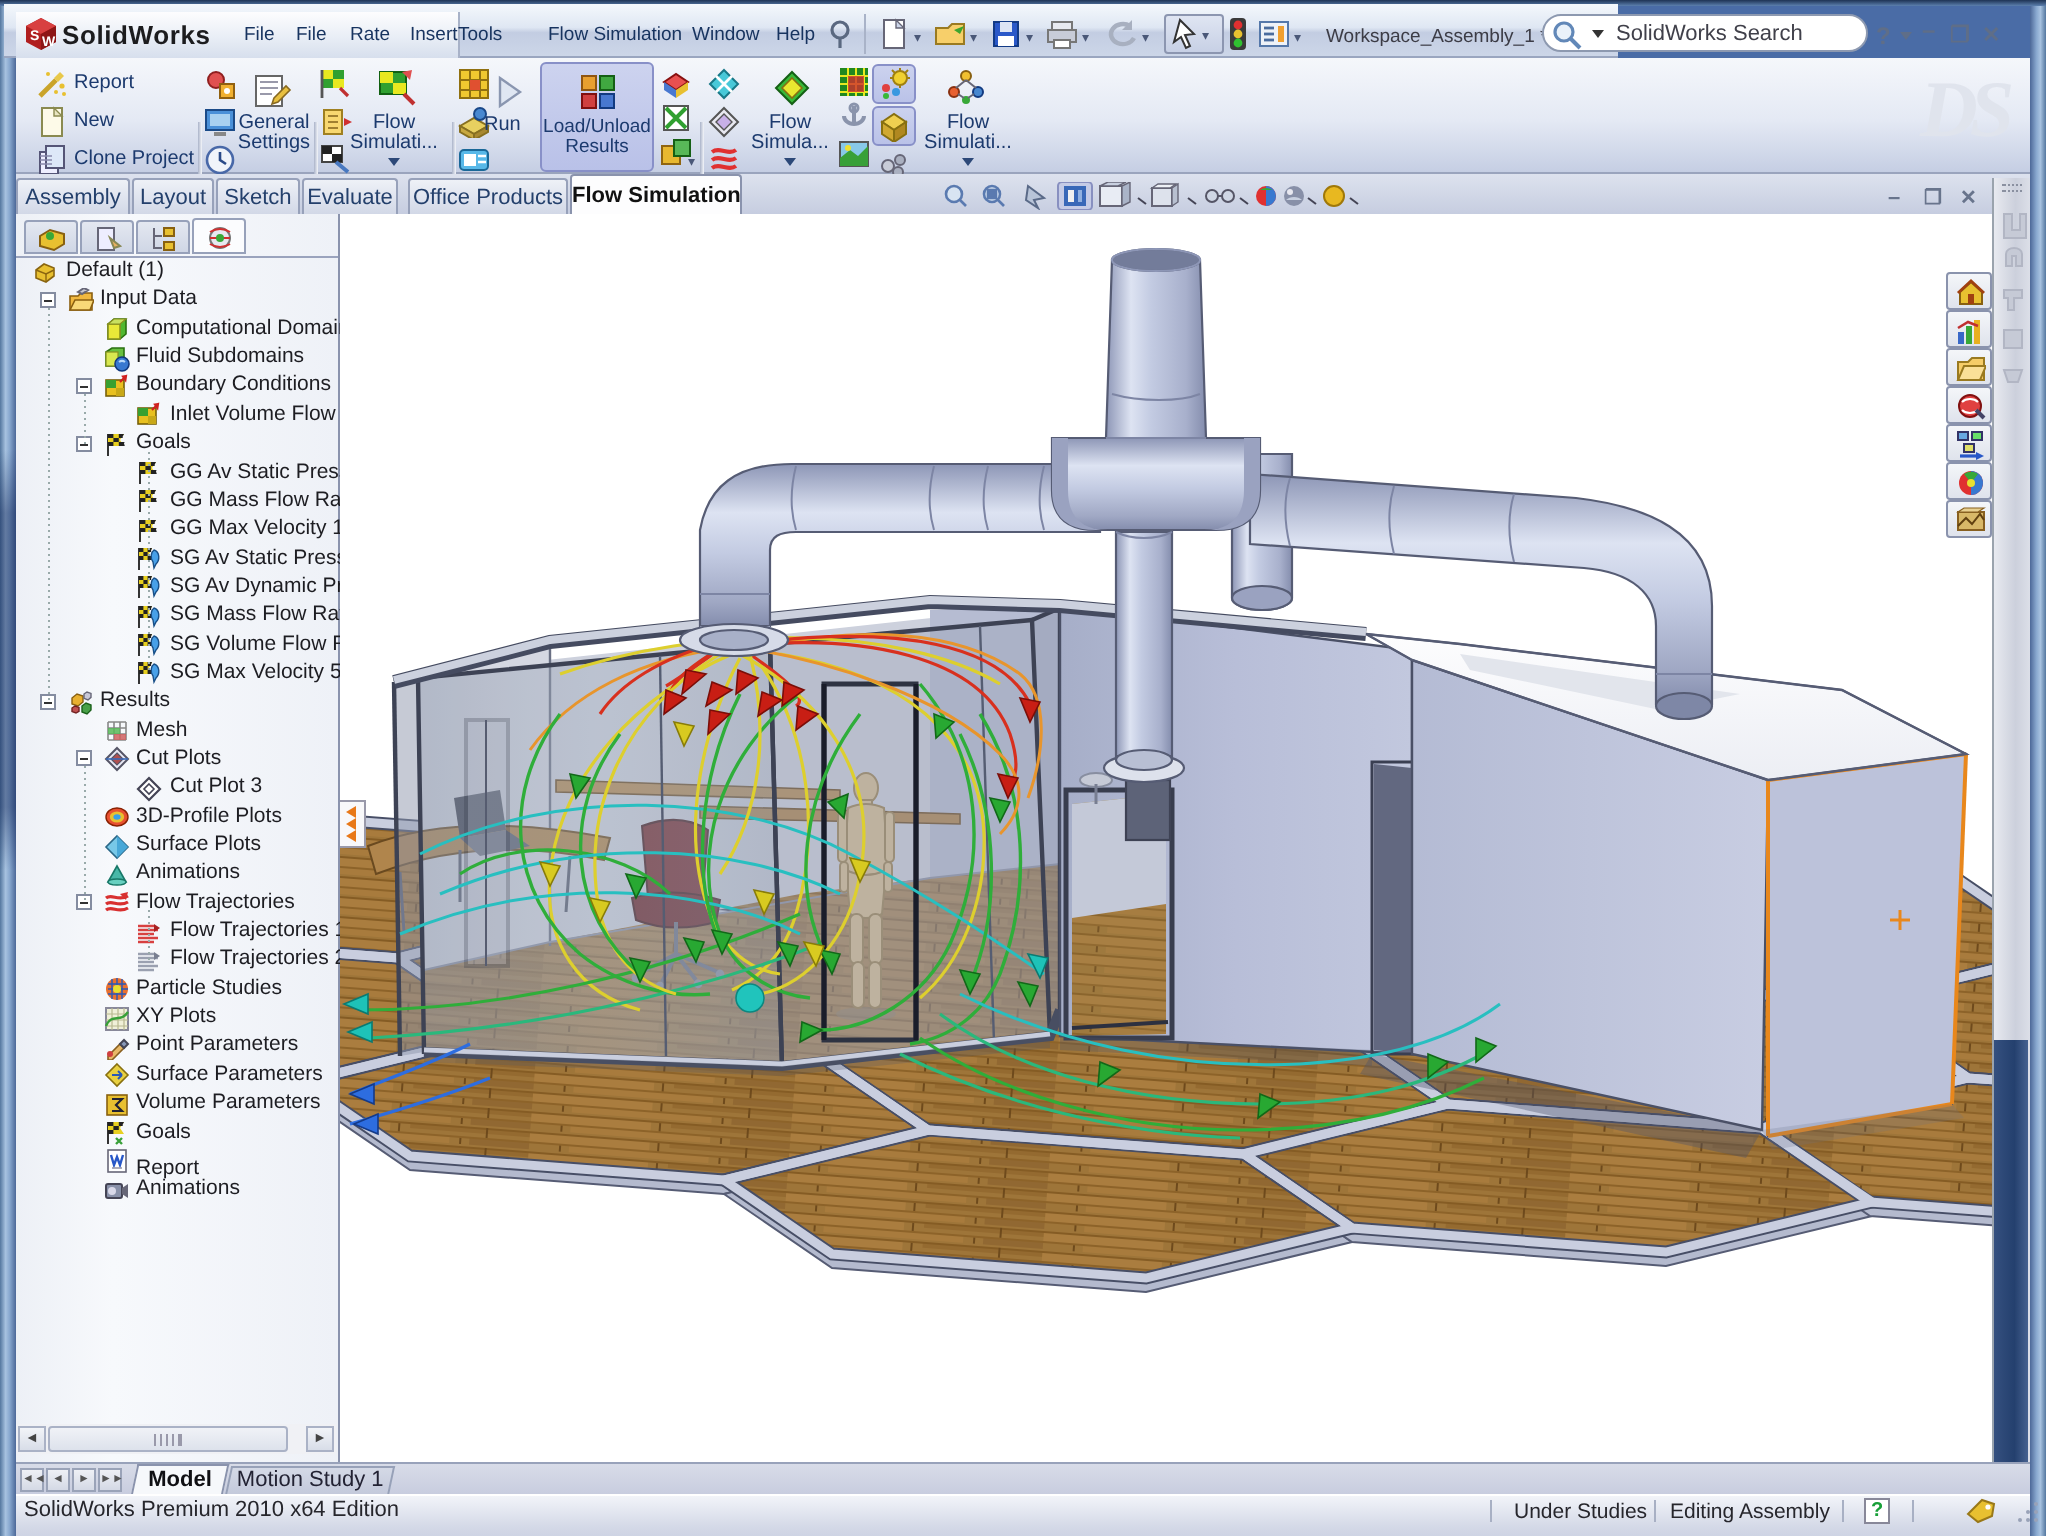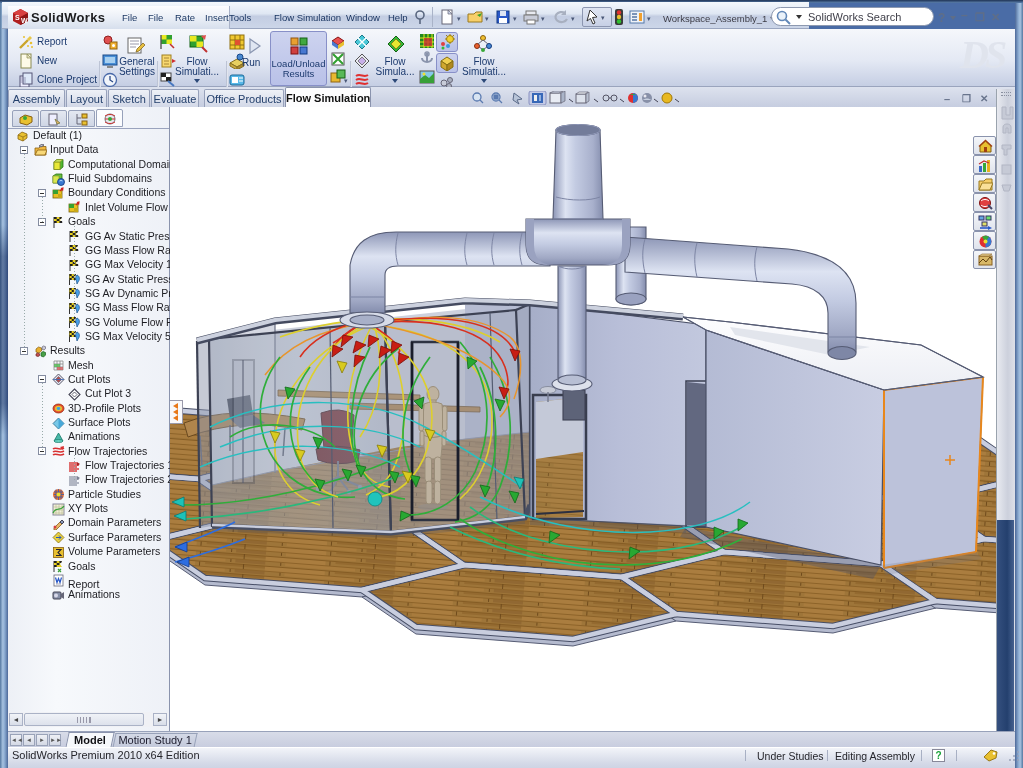--- a/index.html
+++ b/index.html
@@ -1084,21 +1084,21 @@
         <use href="#part"></use>
       </svg>
 <div class="trow" style="left:60px;top:358.8px">Particle Studies</div>
 <svg class="ti" style="left:44px;top:373.6px">
         <use href="#xy"></use>
       </svg>
 <div class="trow" style="left:60px;top:373.1px">XY Plots</div>
 <svg class="ti" style="left:44px;top:387.9px">
         <use href="#ppar"></use>
       </svg>
-<div class="trow" style="left:60px;top:387.4px">Domain Parameters</div>
+<div class="trow" style="left:60px;top:387.4px">Point Parameters</div>
 <svg class="ti" style="left:44px;top:402.3px">
         <use href="#spar"></use>
       </svg>
 <div class="trow" style="left:60px;top:401.8px">Surface Parameters</div>
 <svg class="ti" style="left:44px;top:416.6px">
         <use href="#vpar"></use>
       </svg>
 <div class="trow" style="left:60px;top:416.1px">Volume Parameters</div>
 <svg class="ti" style="left:44px;top:431.0px">
         <use href="#flag2"></use>

